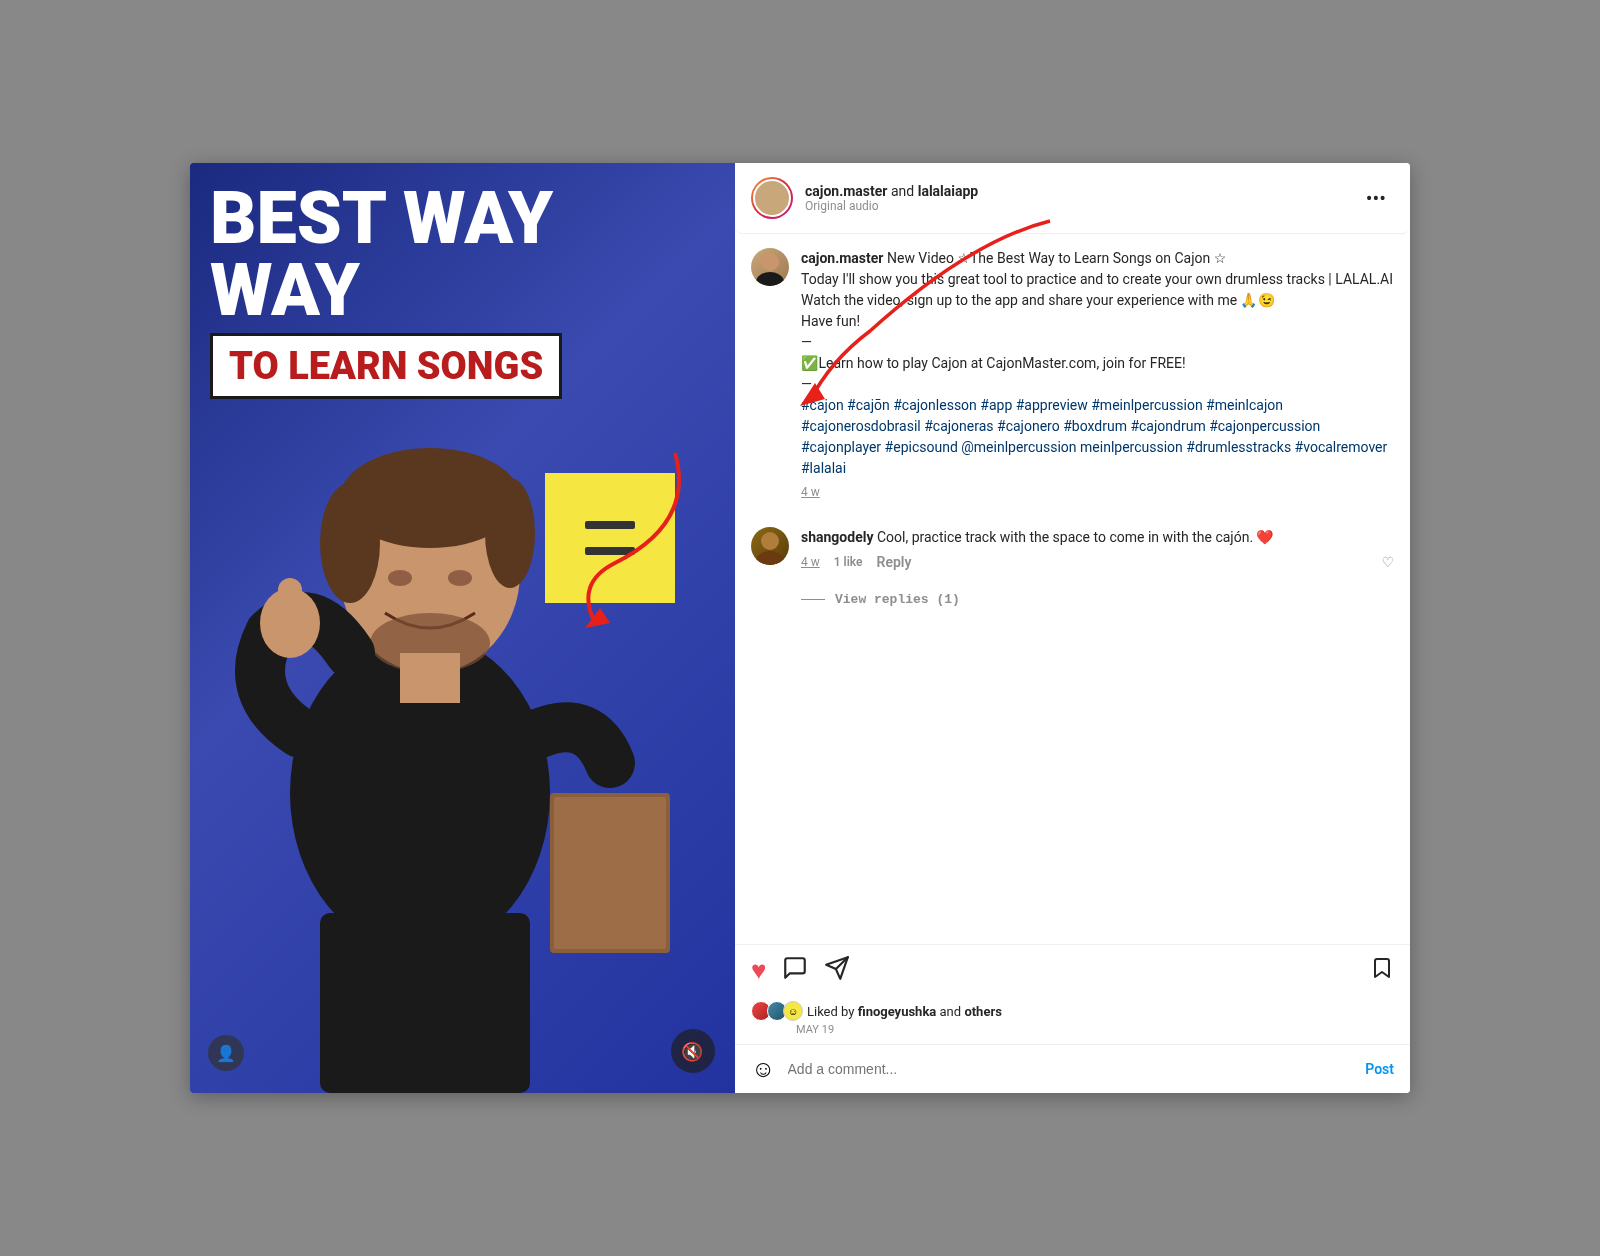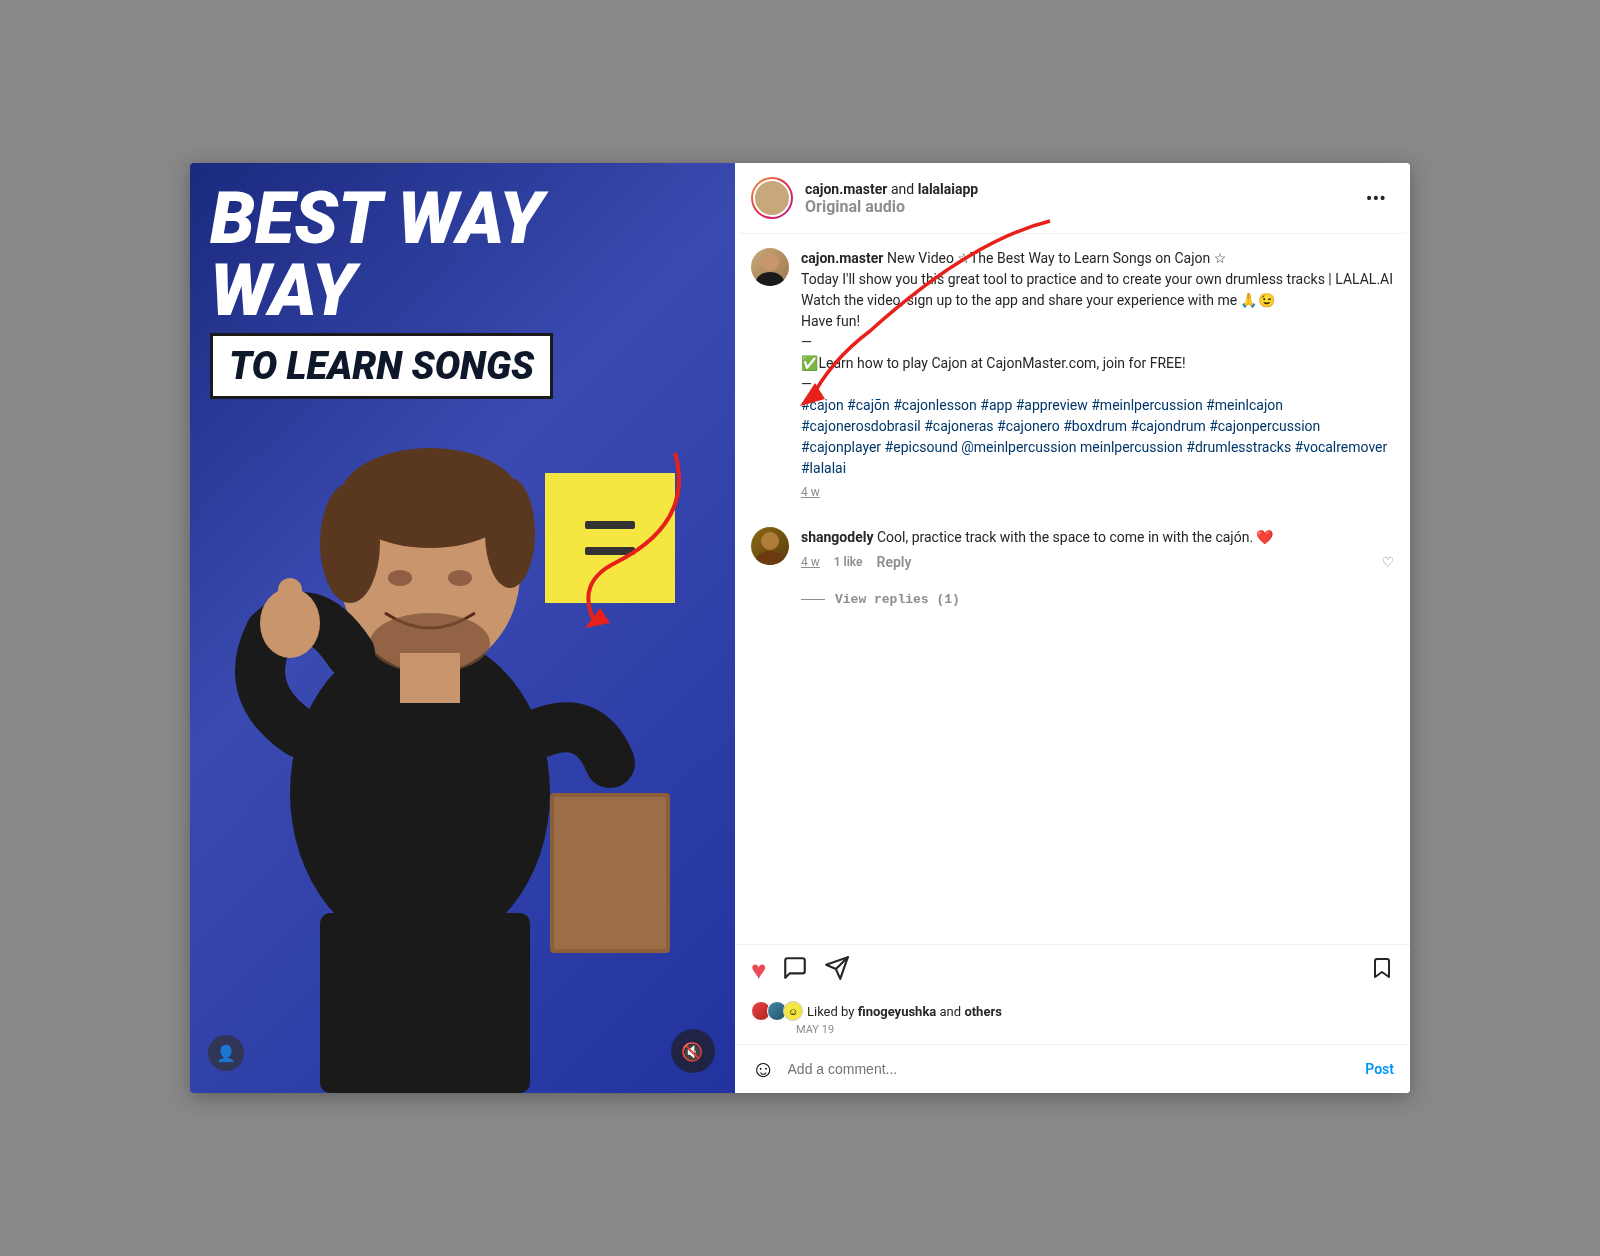--- a/index.html
+++ b/index.html
@@ -37,42 +37,41 @@
       height: 100%;
       background: linear-gradient(135deg, #1a2a7f 0%, #3a4ab0 40%, #2233a0 100%);
       position: relative;
     }
     .best-way-text {
       position: absolute;
       top: 20px;
       left: 20px;
       right: 20px;
       text-align: left;
-      font-style: italic;
     }
     .best-way-line1 {
       font-size: 72px;
       font-weight: 900;
       color: white;
       text-transform: uppercase;
       line-height: 1;
       display: block;
     }
     .best-way-line2 {
       font-size: 72px;
       font-weight: 900;
       color: white;
       text-transform: uppercase;
       line-height: 1;
       display: block;
     }
     .to-learn-box {
       display: inline-block;
       background: white;
-      color: #0f172a;
+      color: #b91c1c;
       font-size: 38px;
       font-weight: 900;
       text-transform: uppercase;
       padding: 8px 16px;
       margin-top: 6px;
       border: 3px solid #1a1a1a;
     }
     .person-svg {
       width: 100%;
       height: 100%;
@@ -172,23 +171,22 @@
       flex: 1;
     }
     .post-header-name {
       font-size: 14px;
       color: #262626;
     }
     .post-header-name strong {
       font-weight: 700;
     }
     .post-header-sub {
-      font-size: 16px;
-      color: #8e8e8e;
-      font-weight: bold;
+      font-size: 12px;
+      color: #8e8e8e;
     }
     .more-icon {
       font-size: 20px;
       color: #262626;
       cursor: pointer;
       padding: 4px 8px;
     }
 
     
     .comments-section {

